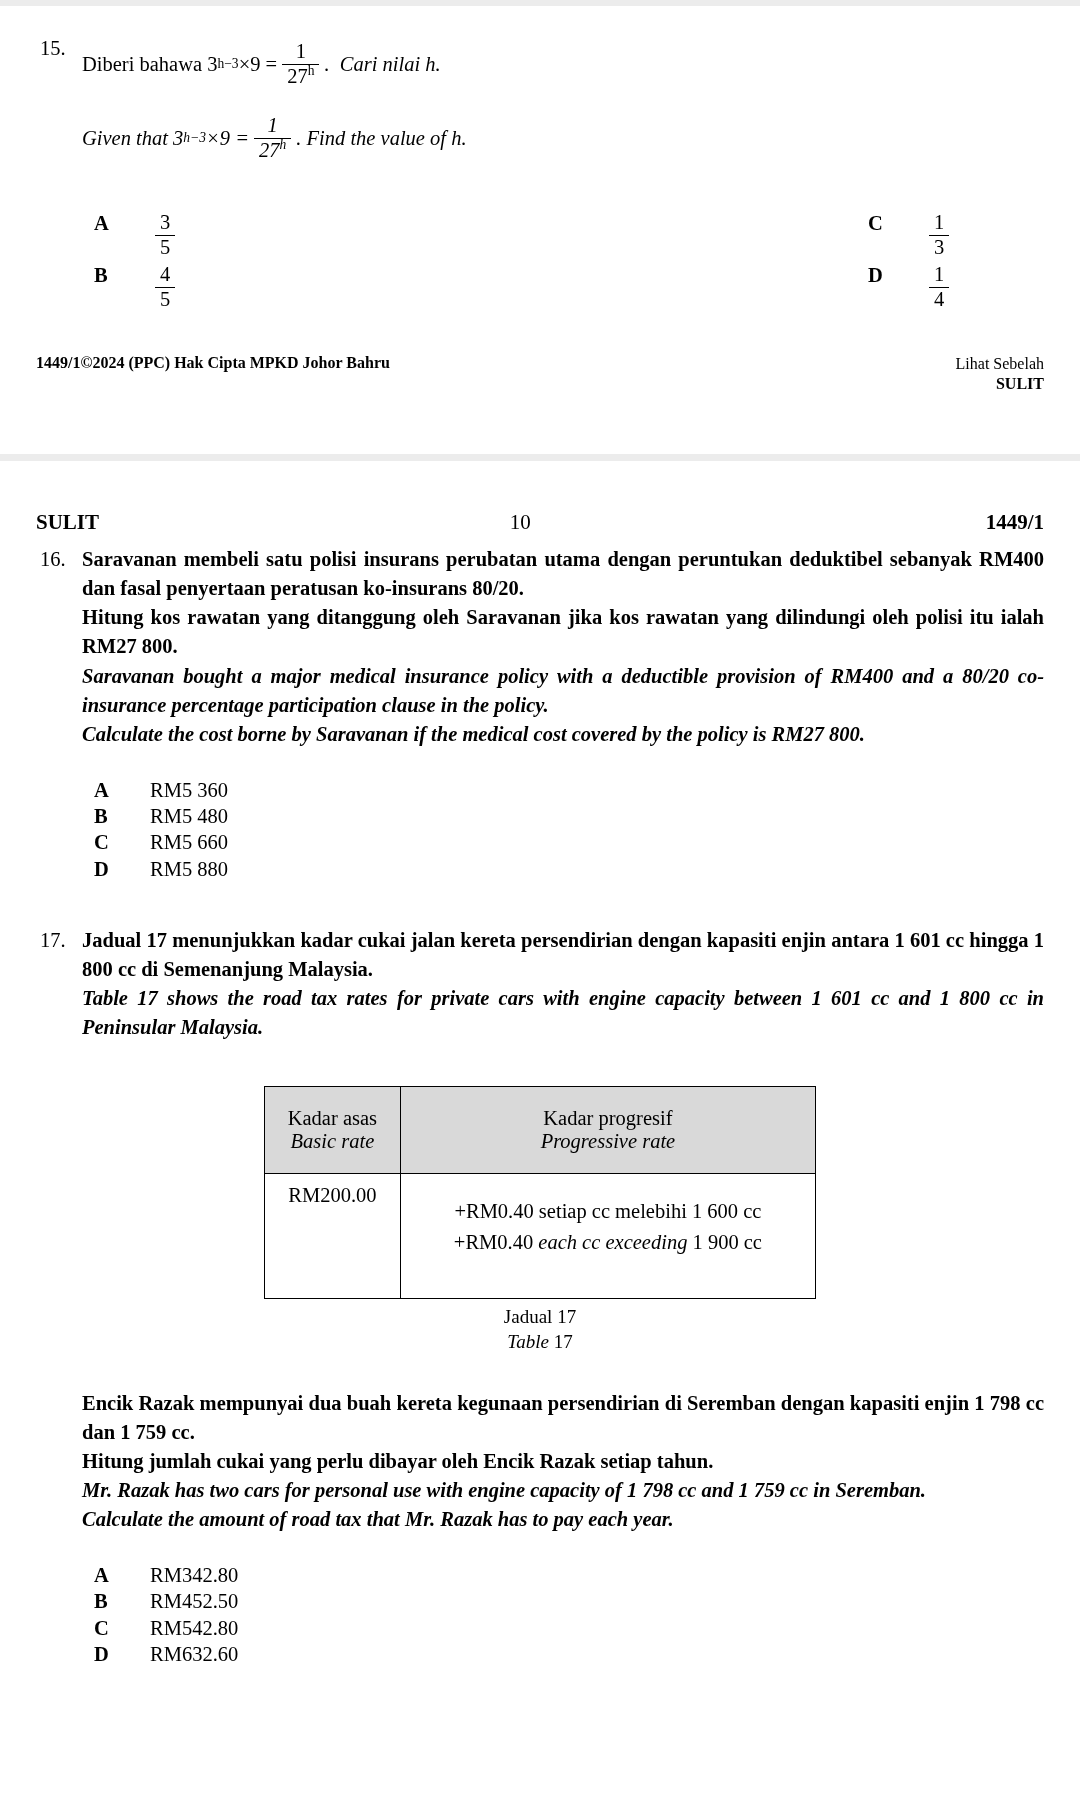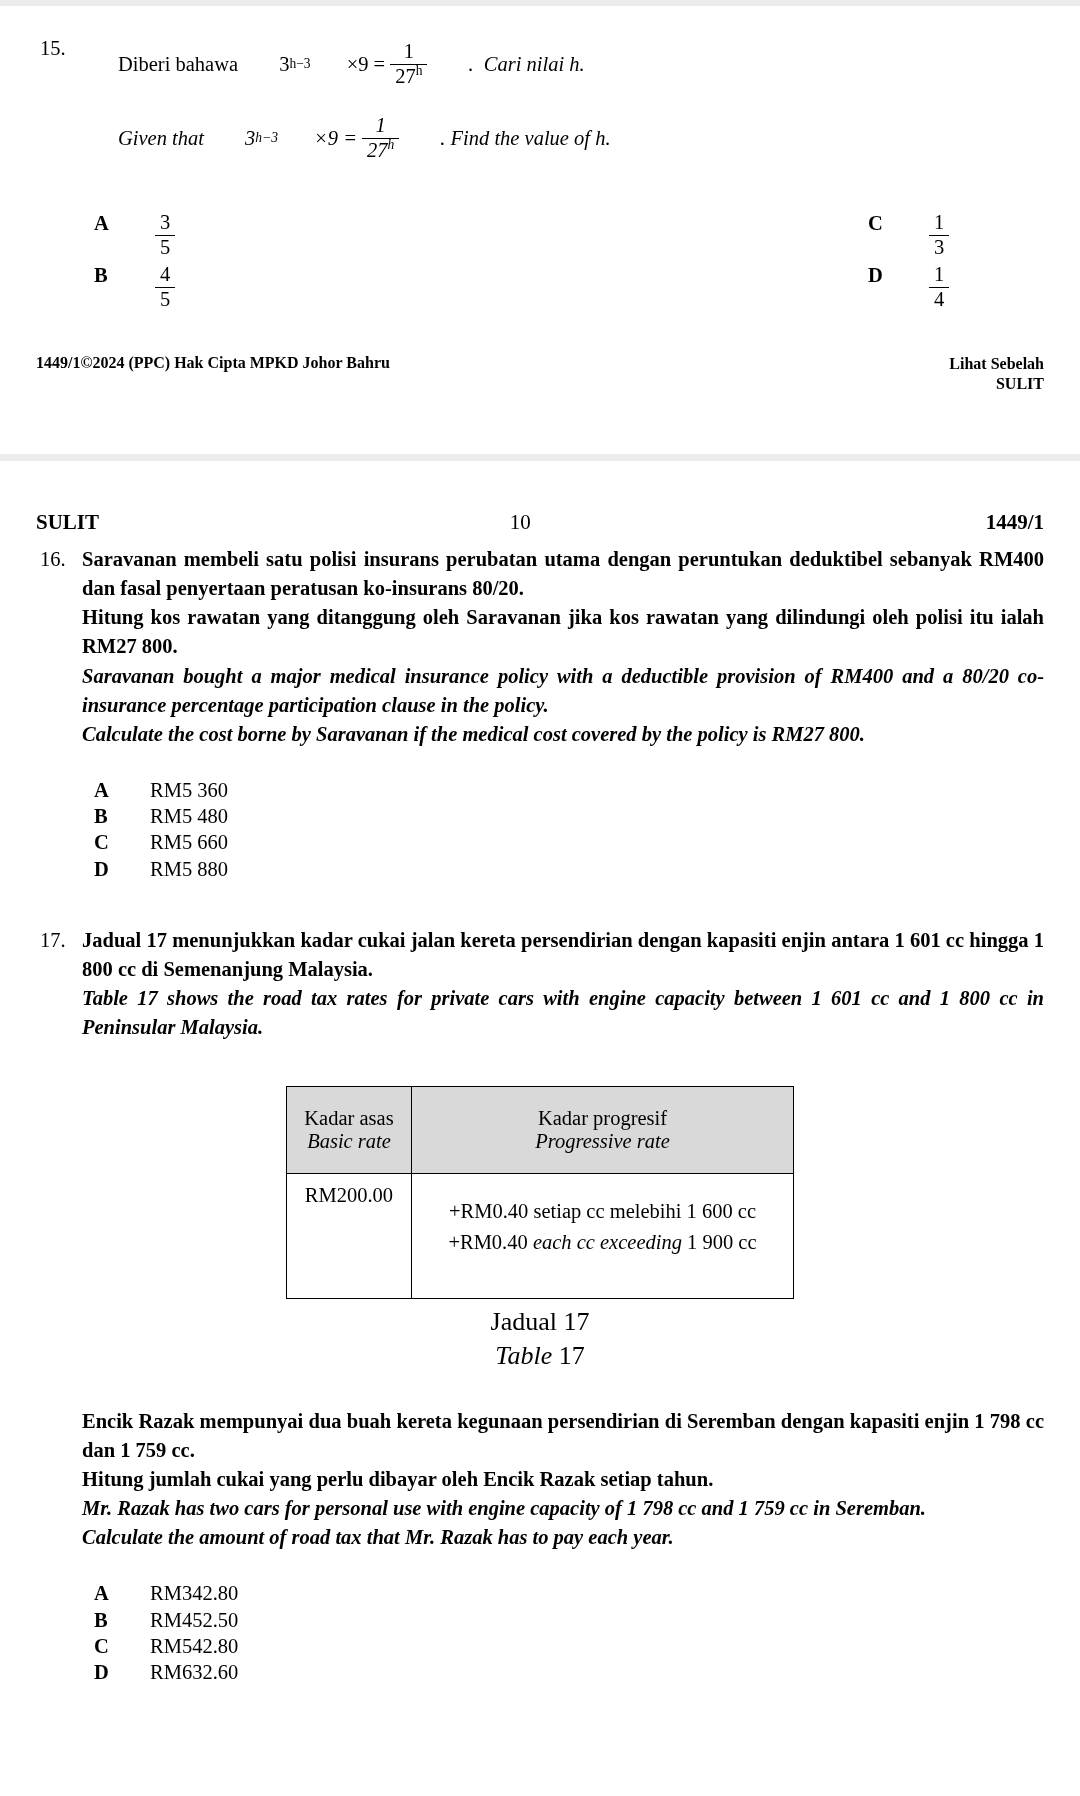--- a/index.html
+++ b/index.html
@@ -73,21 +73,21 @@
   }
   
   .mathline {
     display: flex;
     align-items: center;
     flex-wrap: wrap;
     font-size: 20.5px;
     line-height: 1.1;
     min-height: 60px;
   }
-  .mathline .txt { white-space: pre; margin-left: 36px; }
+  .mathline .txt { white-space: pre; }
   .frac {
     display: inline-flex;
     flex-direction: column;
     align-items: center;
     vertical-align: middle;
     margin: 0 5px;
     line-height: 1.05;
   }
   .frac .num {
     padding: 0 5px 1px 5px;
@@ -134,42 +134,42 @@
     justify-content: space-between;
     align-items: flex-start;
     font-size: 16px;
     font-weight: bold;
   }
   .doc-footer .right-stack {
     text-align: right;
     line-height: 1.25;
   }
   .doc-footer .lihat {
-    font-weight: bold;
+    font-weight: normal;
   }
   .page-header {
     display: flex;
     justify-content: space-between;
     align-items: baseline;
     font-size: 21px;
     font-weight: bold;
   }
   .page-header .pg-no {
     font-weight: normal;
     position: relative;
     left: -22px;
   }
   
   .tbl-wrap {
     display: flex;
     justify-content: center;
   }
   table.rate-table {
     border-collapse: collapse;
-    width: 508px;
+    width: 552px;
     font-size: 20.5px;
   }
   table.rate-table td {
     border: 1.4px solid #000000;
     text-align: center;
     vertical-align: middle;
     padding: 10px 8px;
   }
   table.rate-table td.head {
     background: #d9d9d9;
@@ -182,21 +182,21 @@
     vertical-align: top;
   }
   table.rate-table td.body.prog {
     vertical-align: top;
     padding-top: 22px;
     line-height: 1.5;
     border-radius: 10px;
   }
   .cap {
     text-align: center;
-    font-size: 26px;
+    font-size: 19px;
     line-height: 1.3;
   }
   .sp-6  { height: 6px; }
   .sp-10 { height: 10px; }
   .sp-14 { height: 14px; }
   .sp-22 { height: 22px; }
   .sp-28 { height: 28px; }
   .sp-34 { height: 34px; }
   .sp-44 { height: 44px; }
 </style>

